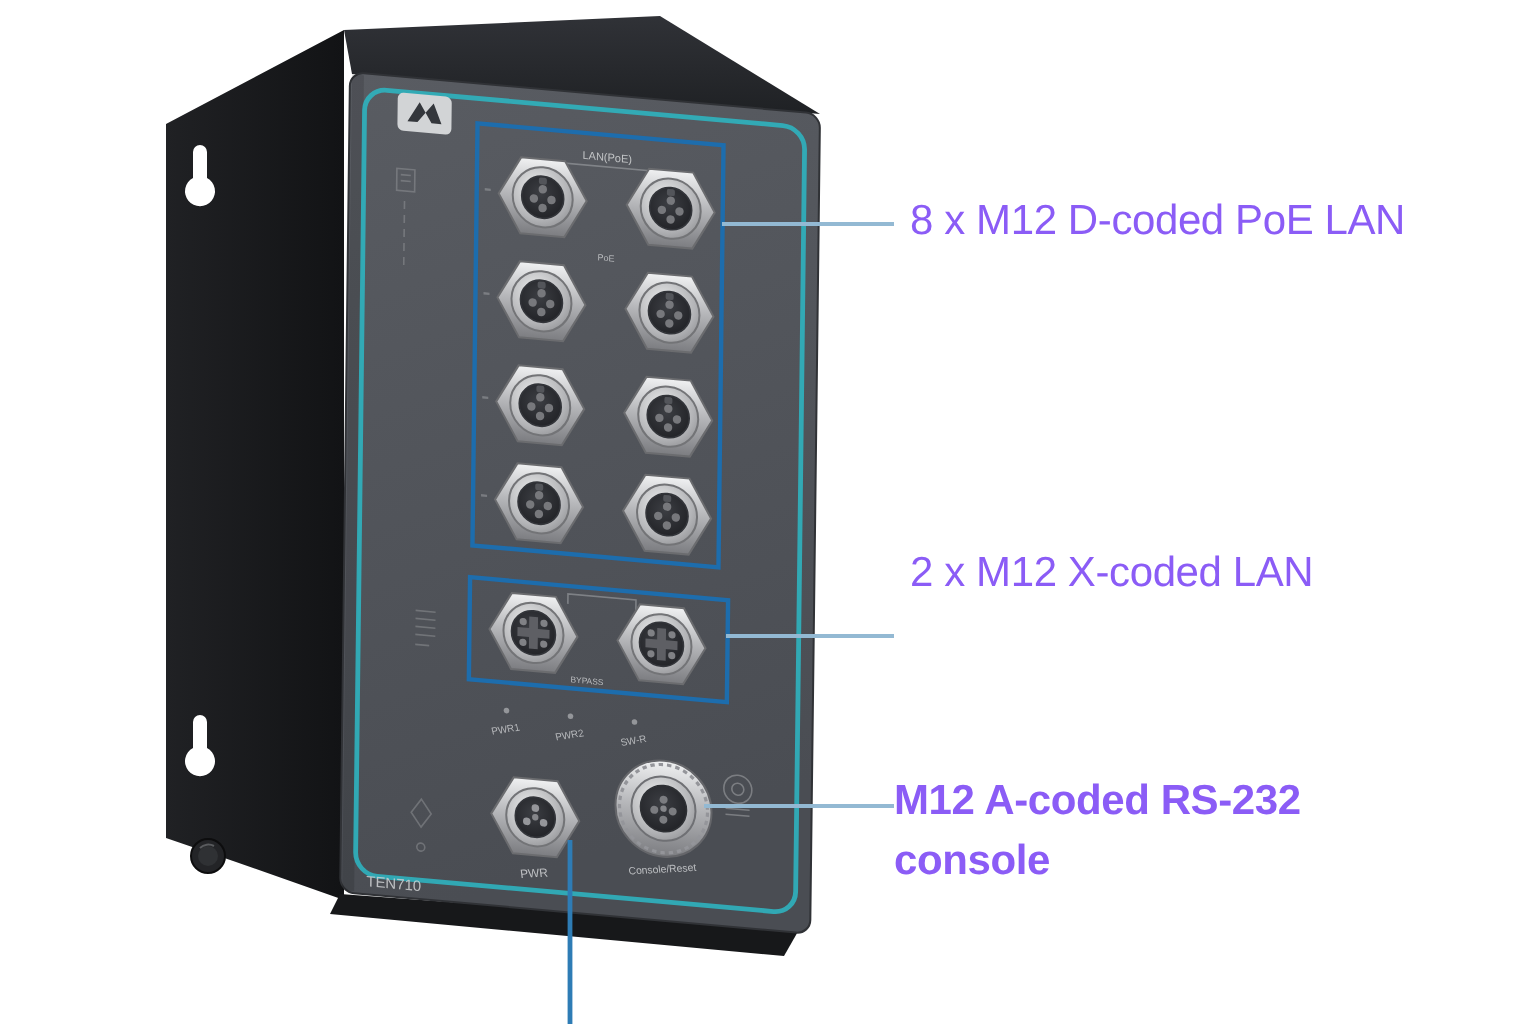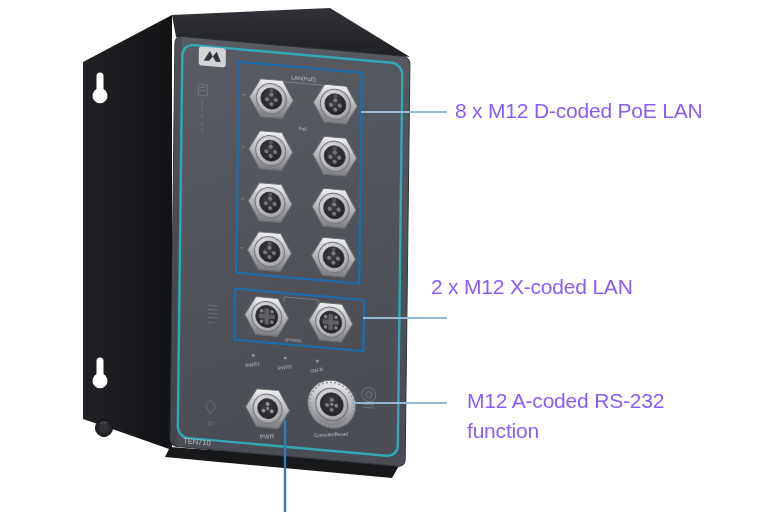--- a/index.html
+++ b/index.html
@@ -165,21 +165,21 @@
 
   <line x1="361" y1="112" x2="447" y2="112" stroke="#93b9d3" stroke-width="2"></line>
   <line x1="363" y1="318" x2="447" y2="318" stroke="#93b9d3" stroke-width="2"></line>
   <line x1="352" y1="403" x2="447" y2="403" stroke="#93b9d3" stroke-width="2"></line>
   <line x1="285" y1="420" x2="285" y2="512" stroke="#2e7cb5" stroke-width="2.4"></line>
 </svg>
 
 <div class="callout" style="left:455px;top:96px;">
   <span class="cline">8 x M12 D-coded PoE LAN</span>
 </div>
-<div class="callout" style="left:431px;top:272px;">
+<div class="callout" style="left:455px;top:272px;">
   <span class="cline">2 x M12 X-coded LAN</span>
 </div>
-<div class="callout" style="left:467px;top:386px;">
+<div class="callout" style="left:447px;top:386px;font-weight:bold;">
   <span class="cline">M12 A-coded RS-232</span>
-  <span class="cline">function</span>
+  <span class="cline">console</span>
 </div>
 
 </div>
 
 </body></html>

